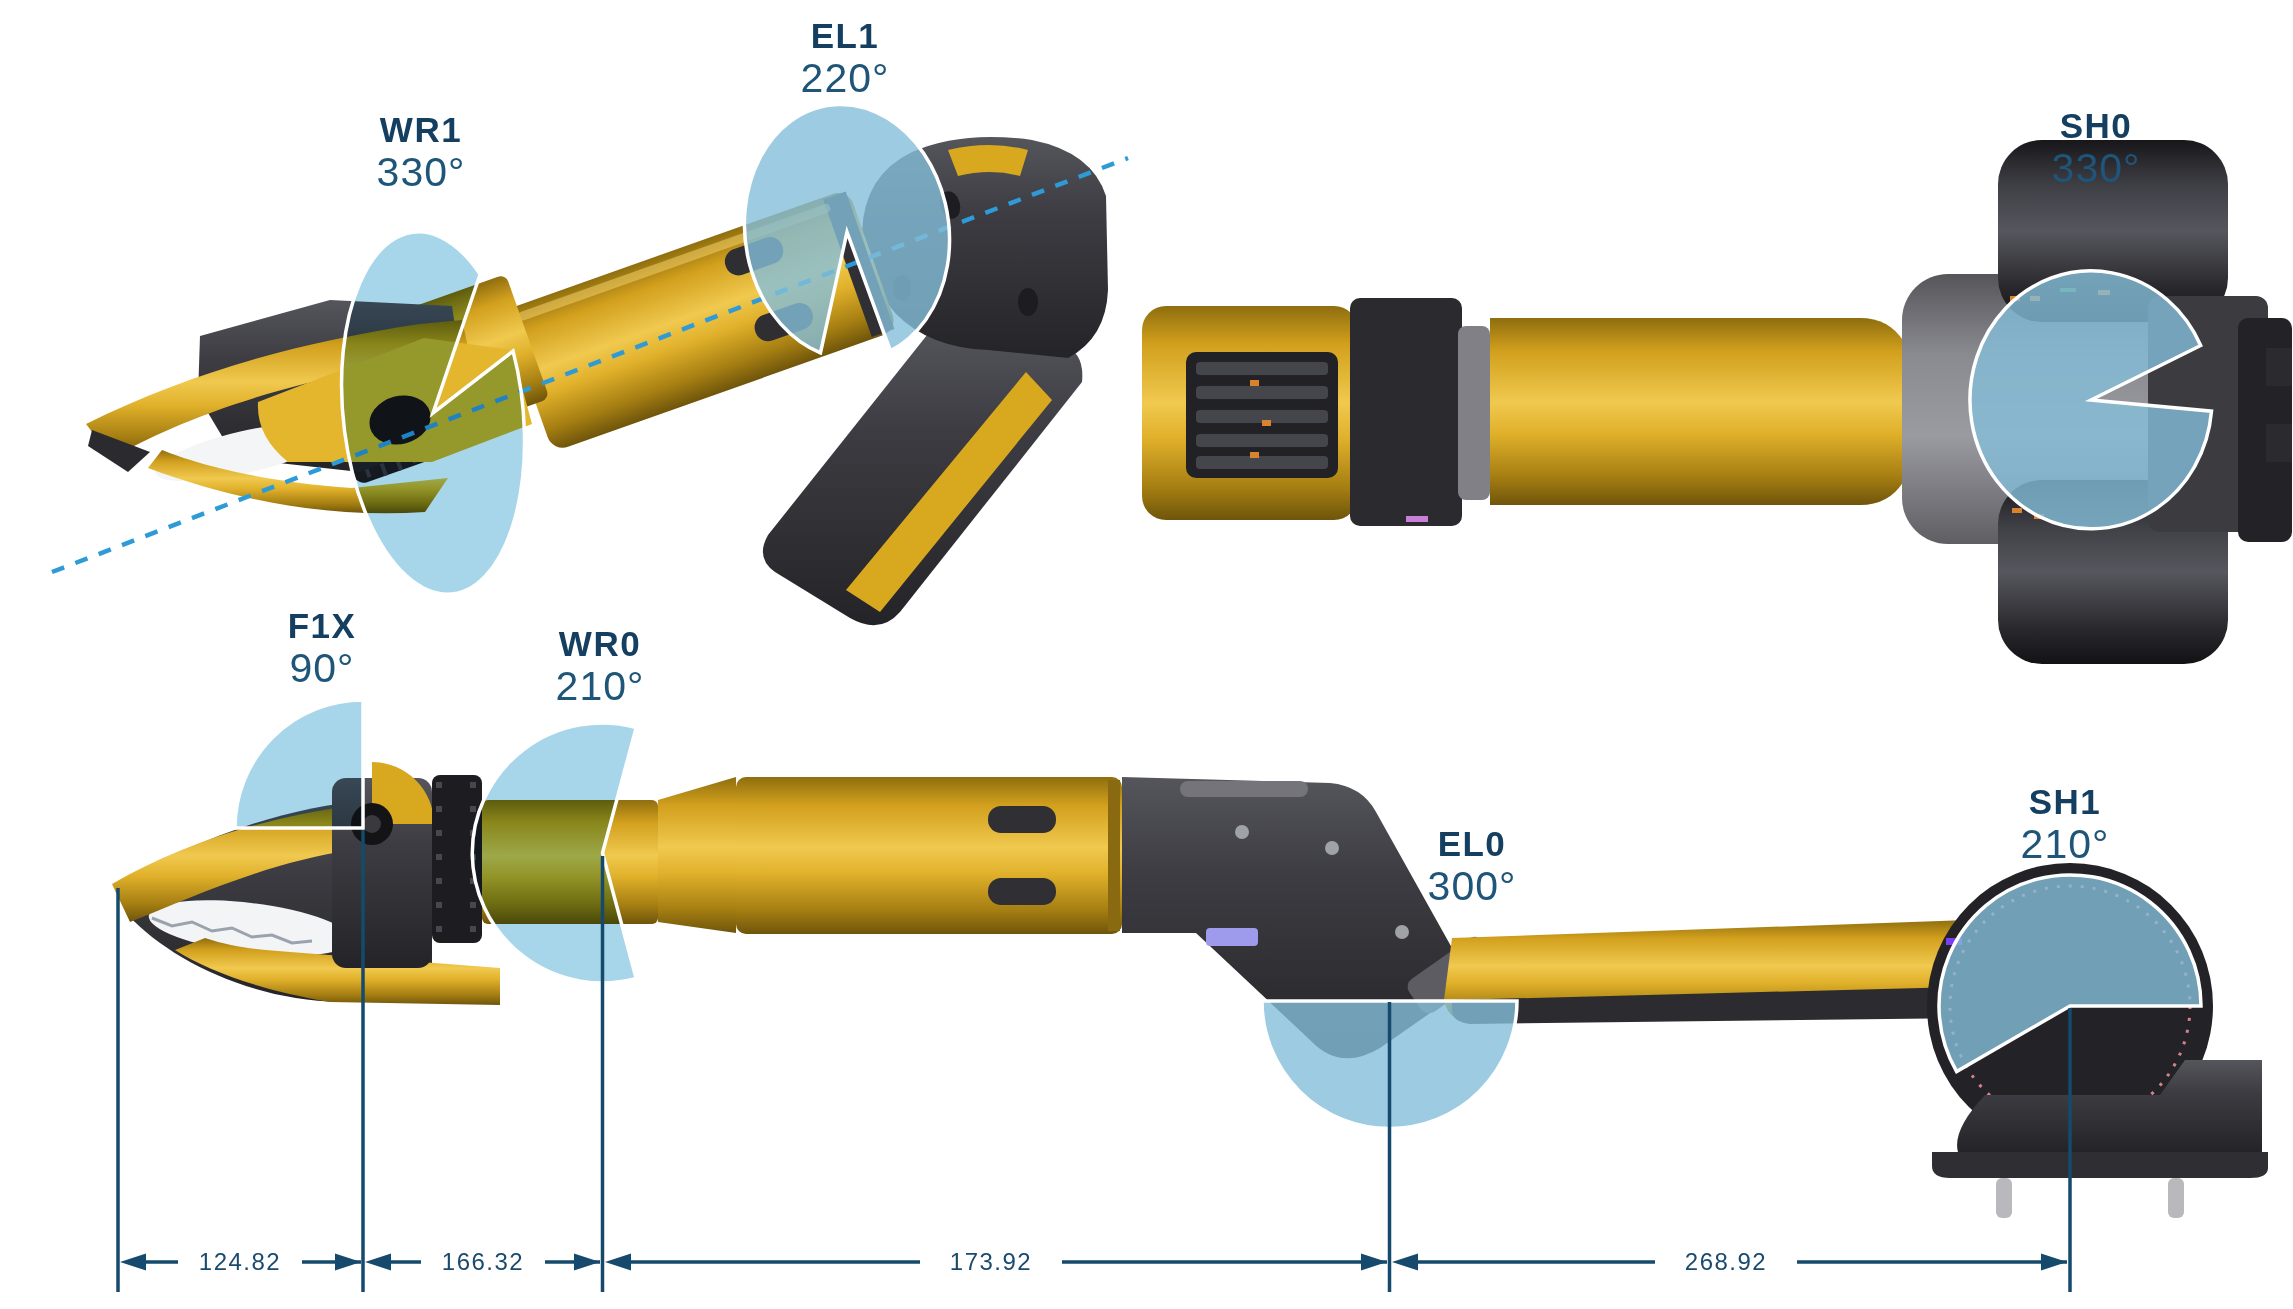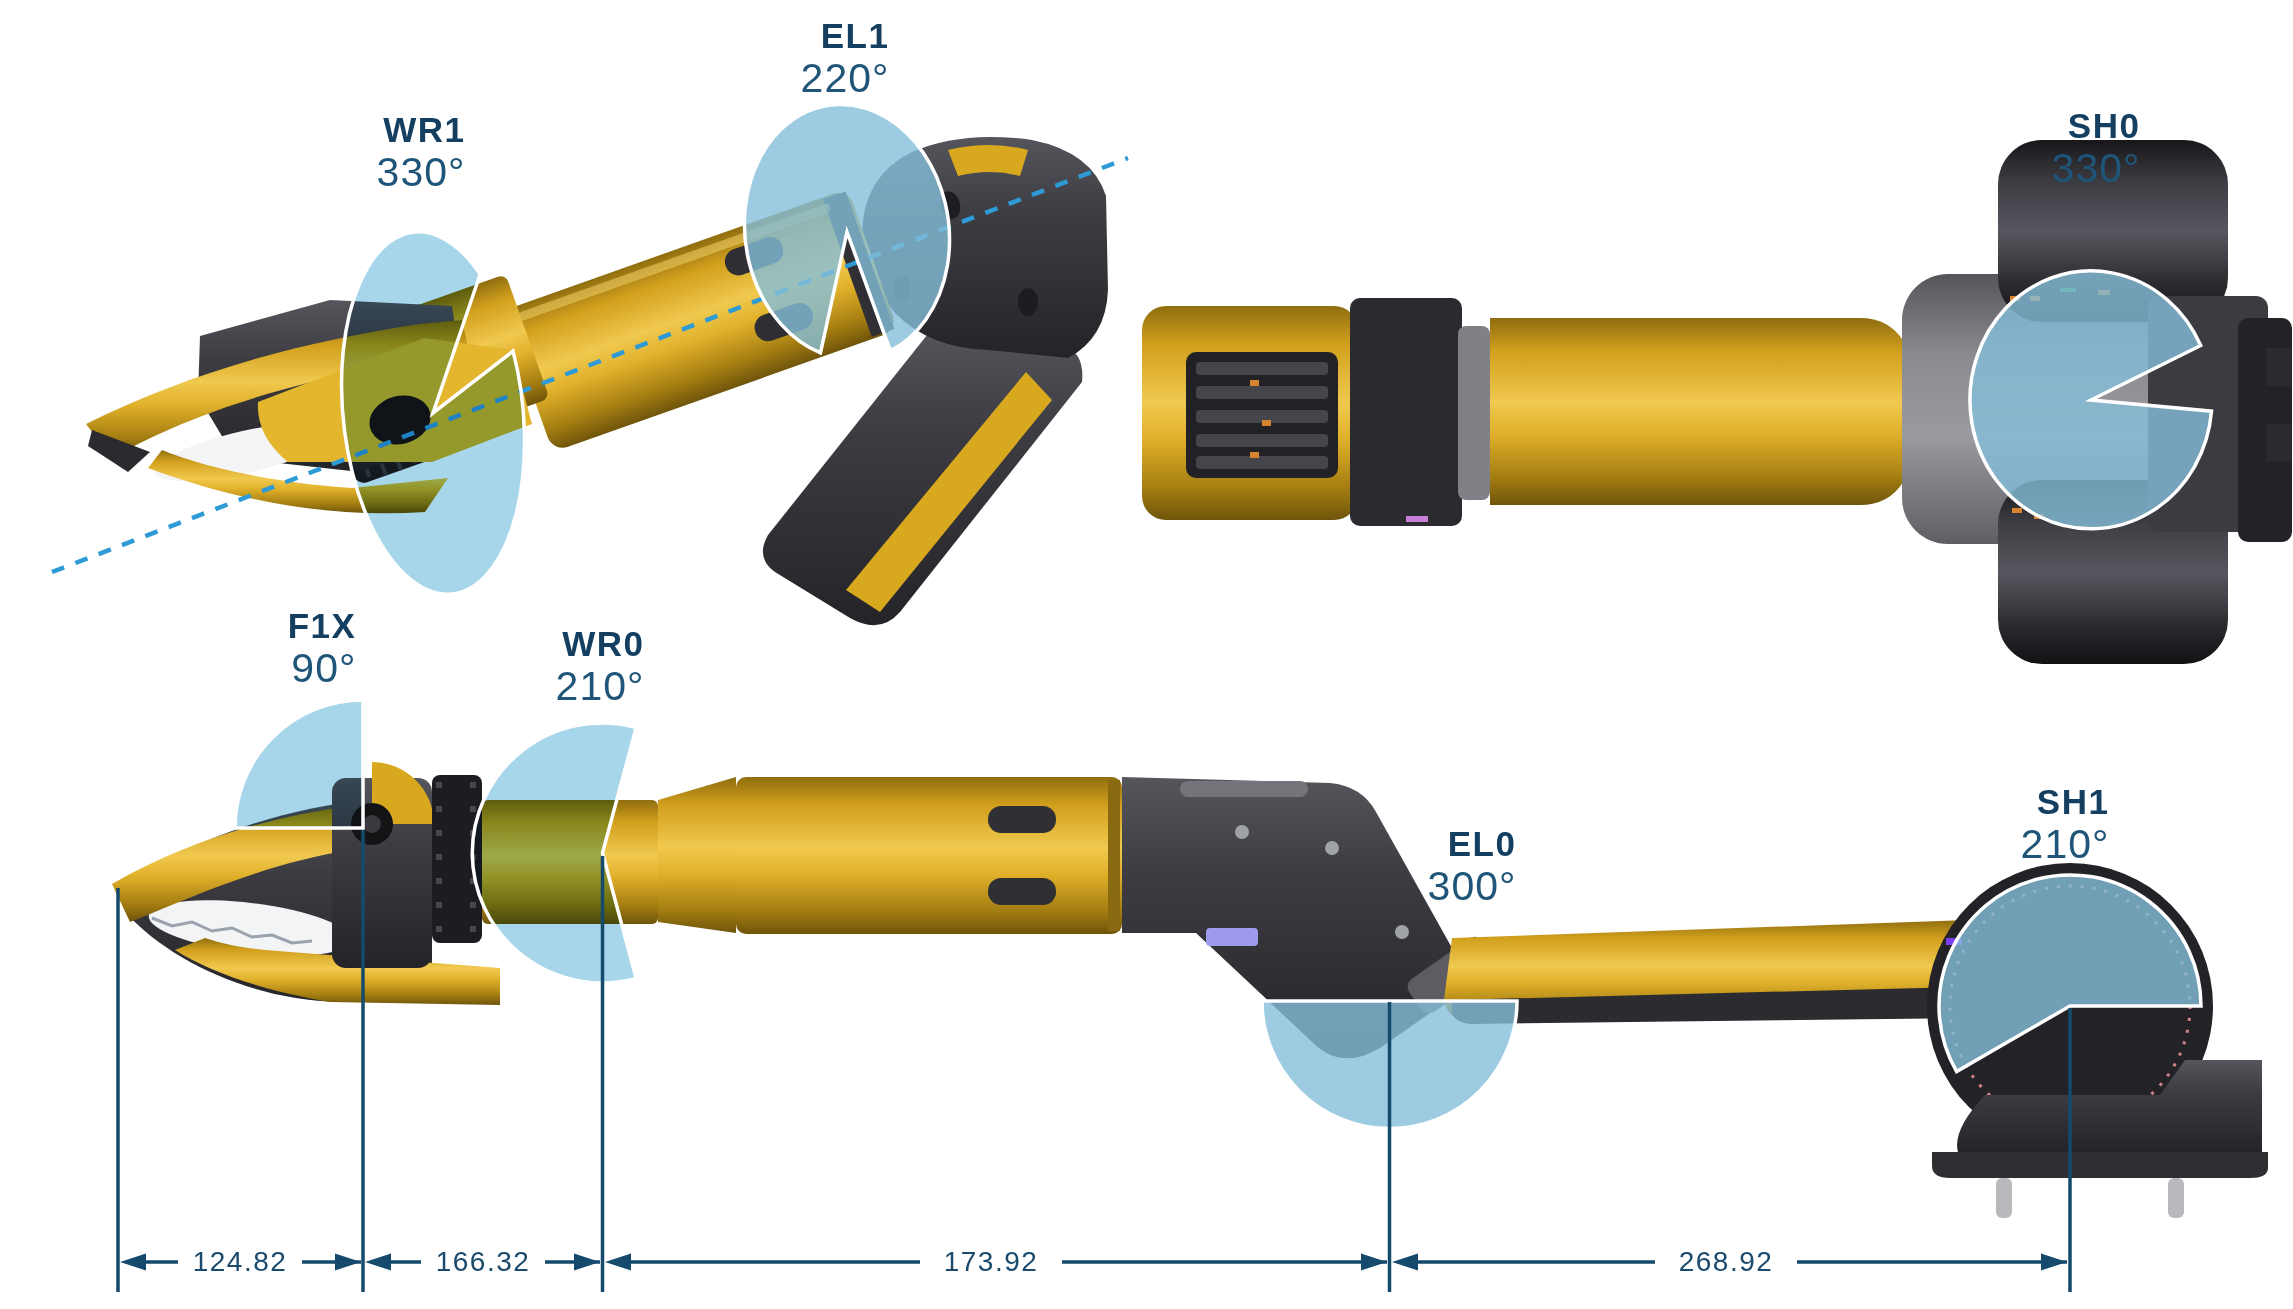--- a/index.html
+++ b/index.html
@@ -2,27 +2,27 @@
 <html><head>
 <meta charset="utf-8">
 <style>
   html,body{margin:0;padding:0;background:#ffffff;}
   .stage{
     position:relative;width:2293px;height:1309px;background:#ffffff;
     overflow:hidden;font-family:"Liberation Sans",sans-serif;
   }
   .stage svg{position:absolute;left:0;top:0;}
   .joint-label{
-    position:absolute;transform:translateX(-50%);text-align:right;
+    position:absolute;transform:translateX(-50%);text-align:center;
     line-height:1.12;user-select:none;white-space:nowrap;
   }
   .joint-name{font-weight:800;font-size:35px;letter-spacing:1.5px;color:#153f60;}
   .joint-range{font-weight:400;font-size:41px;letter-spacing:1px;color:#1f5578;margin-top:1px;}
   .dim-label{
-    position:absolute;transform:translate(-50%,-50%);font-size:28px;font-weight:400;
+    position:absolute;transform:translate(-50%,-50%);font-size:24px;font-weight:400;
     letter-spacing:1.5px;color:#1a4a6d;white-space:nowrap;user-select:none;
   }
 </style>
 </head>
 <body>
 
 <div class="stage">
 
 <svg viewBox="0 0 2293 1309" width="2293" height="1309">
   <defs>

